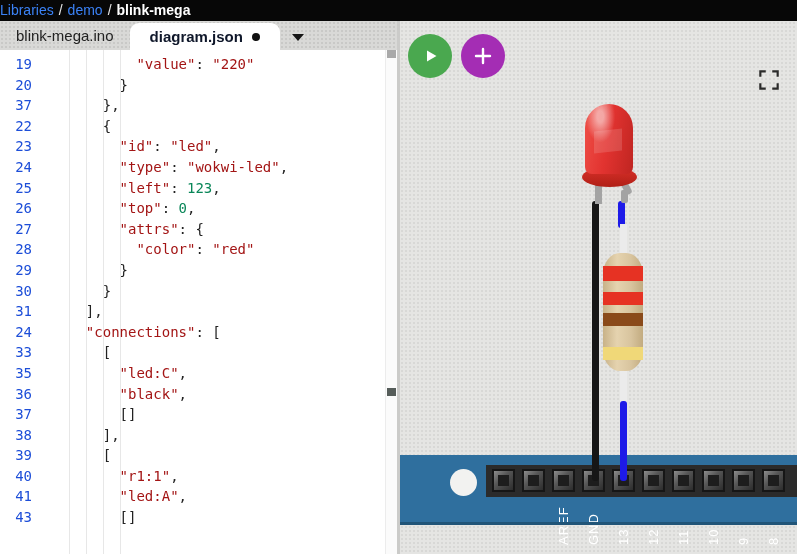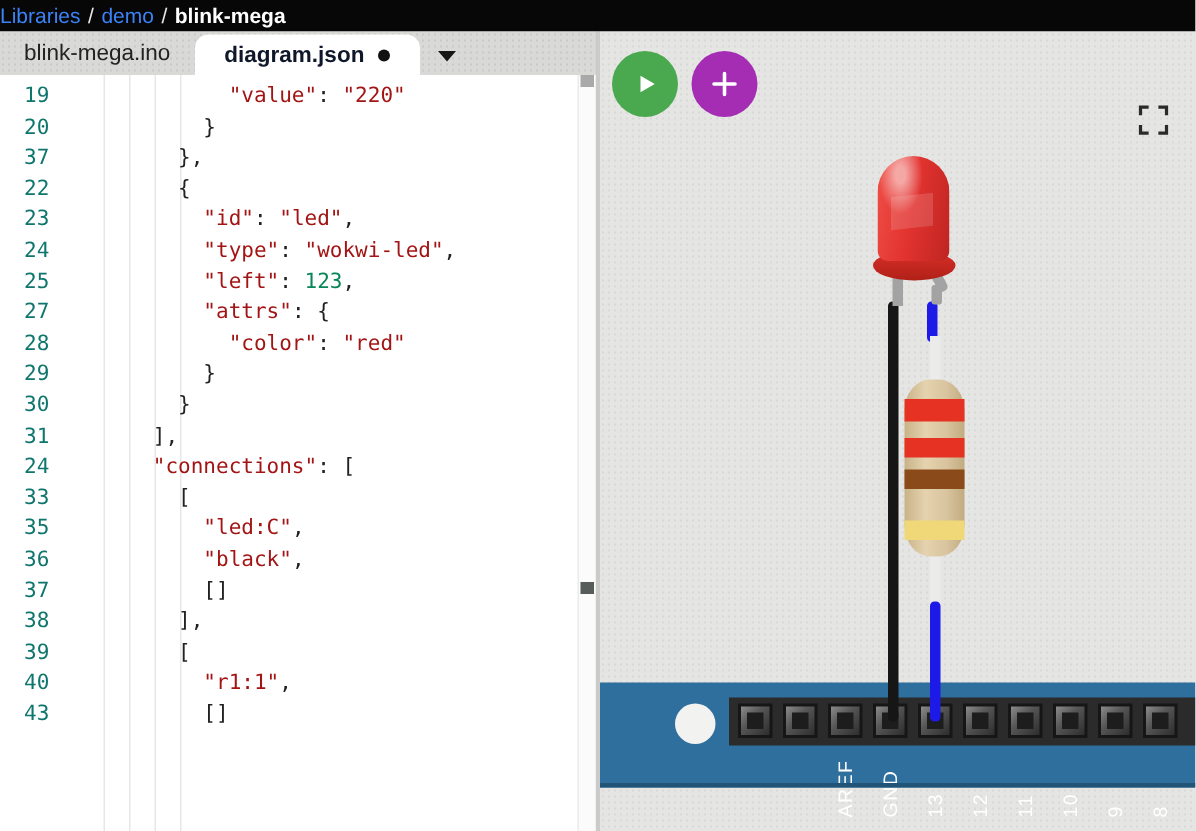--- a/index.html
+++ b/index.html
@@ -32,21 +32,21 @@
   .tab-caret { width:0; height:0; border-left:6px solid transparent; border-right:6px solid transparent;
                border-top:7px solid #161616; margin:0 0 9px 12px; cursor:pointer; }
 
   
   .editor { position:relative; flex:1; background:#ffffff; overflow:hidden;
             font-family:"DejaVu Sans Mono","Liberation Mono",monospace; font-size:14px; }
   .guides { position:absolute; top:0; bottom:0; left:0; right:0; }
   .guide { position:absolute; top:0; bottom:0; width:1px; background:#e7e7e7; }
   .code-lines { position:relative; padding-top:4px; }
   .code-line { display:flex; height:20.6px; line-height:20.6px; white-space:pre; cursor:text; }
-  .gutter-num { flex:none; width:32px; color:#0f766e;margin-left:16px; }
+  .gutter-num { flex:none; width:32px; text-align:right; color:#1d4ed8; }
   .code-text { padding-left:37px; color:#222; }
   .tok-s { color:#a31515; }
   .tok-n { color:#098658; }
   .tok-p { color:#222; }
   .scrollbar { position:absolute; top:0; bottom:0; right:0; width:12px; background:#fbfbfb; border-left:1px solid #ececec; cursor:pointer; }
   .sb-mark1 { position:absolute; top:0; left:1px; right:1px; height:8px; background:#a9a9a9; }
   .sb-mark2 { position:absolute; top:338px; left:1px; right:1px; height:8px; background:#565d5a; }
 
   
   .sim-area { position:relative; flex:1; overflow:hidden; background-color:#e5e5e3;
@@ -128,33 +128,35 @@
           <div class="guide" style="left:120px"></div>
         </div>
         <div class="code-lines">
             <div class="code-line"><span class="gutter-num">19</span><span class="code-text">        <span class="tok-s">"value"</span><span class="tok-p">: </span><span class="tok-s">"220"</span></span></div>
             <div class="code-line"><span class="gutter-num">20</span><span class="code-text">      <span class="tok-p">}</span></span></div>
             <div class="code-line"><span class="gutter-num">37</span><span class="code-text">    <span class="tok-p">},</span></span></div>
             <div class="code-line"><span class="gutter-num">22</span><span class="code-text">    <span class="tok-p">{</span></span></div>
             <div class="code-line"><span class="gutter-num">23</span><span class="code-text">      <span class="tok-s">"id"</span><span class="tok-p">: </span><span class="tok-s">"led"</span><span class="tok-p">,</span></span></div>
             <div class="code-line"><span class="gutter-num">24</span><span class="code-text">      <span class="tok-s">"type"</span><span class="tok-p">: </span><span class="tok-s">"wokwi-led"</span><span class="tok-p">,</span></span></div>
             <div class="code-line"><span class="gutter-num">25</span><span class="code-text">      <span class="tok-s">"left"</span><span class="tok-p">: </span><span class="tok-n">123</span><span class="tok-p">,</span></span></div>
+            <div class="code-line"><span class="gutter-num">26</span><span class="code-text">      <span class="tok-s">"top"</span><span class="tok-p">: </span><span class="tok-n">0</span><span class="tok-p">,</span></span></div>
             <div class="code-line"><span class="gutter-num">27</span><span class="code-text">      <span class="tok-s">"attrs"</span><span class="tok-p">: {</span></span></div>
             <div class="code-line"><span class="gutter-num">28</span><span class="code-text">        <span class="tok-s">"color"</span><span class="tok-p">: </span><span class="tok-s">"red"</span></span></div>
             <div class="code-line"><span class="gutter-num">29</span><span class="code-text">      <span class="tok-p">}</span></span></div>
             <div class="code-line"><span class="gutter-num">30</span><span class="code-text">    <span class="tok-p">}</span></span></div>
             <div class="code-line"><span class="gutter-num">31</span><span class="code-text">  <span class="tok-p">],</span></span></div>
             <div class="code-line"><span class="gutter-num">24</span><span class="code-text">  <span class="tok-s">"connections"</span><span class="tok-p">: [</span></span></div>
             <div class="code-line"><span class="gutter-num">33</span><span class="code-text">    <span class="tok-p">[</span></span></div>
             <div class="code-line"><span class="gutter-num">35</span><span class="code-text">      <span class="tok-s">"led:C"</span><span class="tok-p">,</span></span></div>
             <div class="code-line"><span class="gutter-num">36</span><span class="code-text">      <span class="tok-s">"black"</span><span class="tok-p">,</span></span></div>
             <div class="code-line"><span class="gutter-num">37</span><span class="code-text">      <span class="tok-p">[]</span></span></div>
             <div class="code-line"><span class="gutter-num">38</span><span class="code-text">    <span class="tok-p">],</span></span></div>
             <div class="code-line"><span class="gutter-num">39</span><span class="code-text">    <span class="tok-p">[</span></span></div>
             <div class="code-line"><span class="gutter-num">40</span><span class="code-text">      <span class="tok-s">"r1:1"</span><span class="tok-p">,</span></span></div>
+            <div class="code-line"><span class="gutter-num">41</span><span class="code-text">      <span class="tok-s">"led:A"</span><span class="tok-p">,</span></span></div>
             <div class="code-line"><span class="gutter-num">43</span><span class="code-text">      <span class="tok-p">[]</span></span></div>
           </div>
         <div class="scrollbar">
           <div class="sb-mark1"></div>
           <div class="sb-mark2"></div>
         </div>
       </div>
     </div>
 
     <div class="divider"></div>

